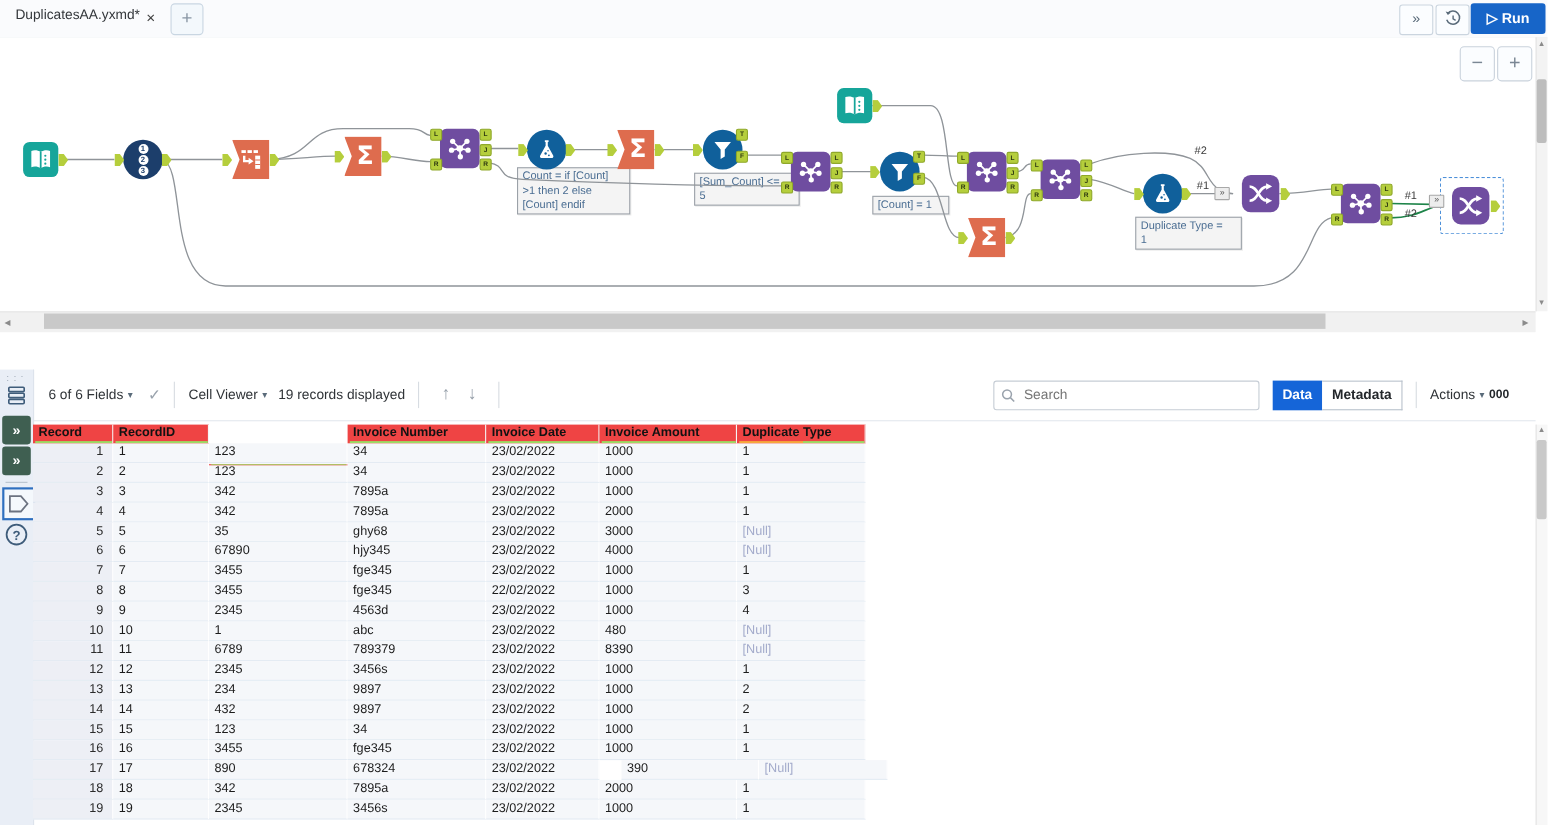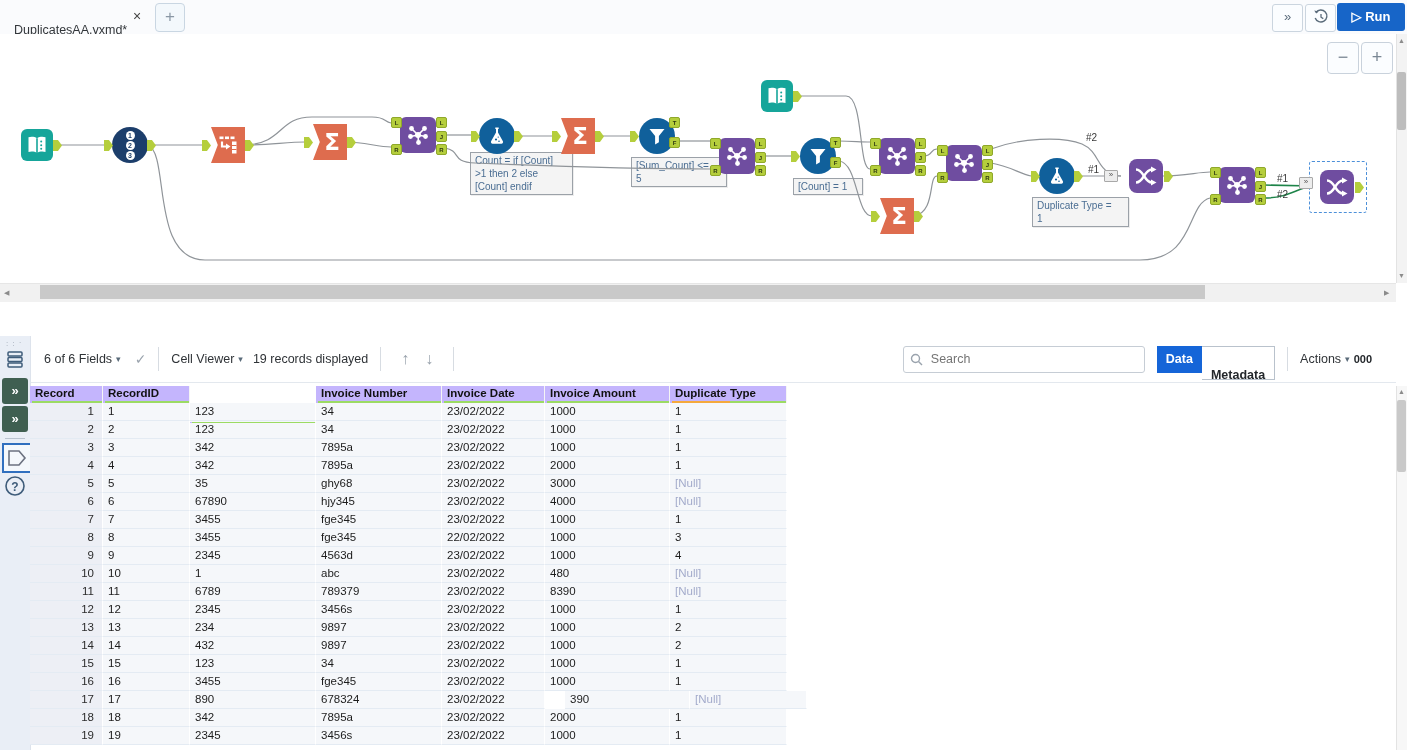--- a/index.html
+++ b/index.html
@@ -3,21 +3,21 @@
 <meta charset="utf-8">
 <style>
   html,body{margin:0;padding:0;background:#fff;}
   #app{position:relative;width:1407px;height:750px;overflow:hidden;
        font-family:"Liberation Sans",sans-serif;color:#222;background:#fff;
        -webkit-font-smoothing:antialiased;}
   .abs{position:absolute;}
   
   .tabbar{position:absolute;left:0;top:0;width:1407px;height:34px;background:#FAFBFD;
           border-bottom:1px solid #E2E7ED;}
-  .tab-title{position:absolute;left:14px;top:23px;font-size:12.5px;color:#33373B;}
+  .tab-title{position:absolute;left:14px;top:6px;font-size:12.5px;color:#33373B;}
   .tab-close{position:absolute;left:133px;top:8px;font-size:14px;color:#444;cursor:pointer;}
   .newtab{position:absolute;left:155px;top:3px;width:28px;height:27px;border:1px solid #C9D6E2;
           border-radius:4px;background:#F3F8FC;color:#8A97A5;font-size:17px;line-height:25px;text-align:center;}
   .chipbtn{position:absolute;top:4px;width:29px;height:26px;border:1px solid #CBD5DF;border-radius:3px;
            background:#FBFDFF;color:#5A6B7A;text-align:center;line-height:24px;font-size:13px;}
   .runbtn{position:absolute;left:1337px;top:3px;width:68px;height:28px;background:#1765C8;border-radius:3px;
           color:#fff;font-size:13px;font-weight:bold;text-align:center;line-height:28px;}
   
   .canvas{position:absolute;left:0;top:34px;width:1396px;height:249px;background:#FFFFFF;overflow:hidden;}
   .zoombtn{position:absolute;width:30px;height:30px;border:1px solid #C9D2DC;border-radius:4px;background:#FBFDFF;
@@ -58,35 +58,35 @@
   .tb-caret{font-size:9px;color:#5A6B7A;margin:0 4px;}
   .tb-div{width:1px;height:24px;background:#D7DCE2;margin:0 12px;}
   .tb-check{color:#9AA3AD;font-size:14px;margin-left:10px;}
   .tb-arrow{color:#98A1AB;font-size:16px;margin:0 8px;}
   .searchbox{display:flex;align-items:center;width:228px;height:25px;border:1px solid #C6CDD5;border-radius:3px;
              background:#fff;margin-left:auto;padding:0 6px;}
   .searchbox input{border:none;outline:none;font-size:12.5px;color:#333;width:190px;margin-left:6px;
                    font-family:"Liberation Sans",sans-serif;background:transparent;}
   .seg{display:flex;margin-left:12px;height:27px;}
   .seg-data{background:#1565D8;color:#fff;font-weight:bold;font-size:12.5px;padding:0 9px;line-height:27px;}
-  .seg-meta{background:#fff;color:#23272B;font-weight:bold;font-size:12.5px;padding:16px 9px;line-height:25px;
+  .seg-meta{background:#fff;color:#23272B;font-weight:bold;font-size:12.5px;padding:0 9px;line-height:25px;
             border:1px solid #B9C2CC;border-left:none;}
   .actions{display:flex;align-items:center;margin:0 10px 0 0;}
   .ellip{font-size:11px;font-weight:bold;color:#23272B;letter-spacing:0;margin-right:14px;}
   
   .strip{position:absolute;left:0;top:336px;width:30px;height:414px;background:#E9EEF6;border-right:1px solid #DDE3EC;}
   .grip{position:absolute;left:6px;top:3px;width:18px;height:3px;color:#9AA5B1;font-size:8px;line-height:3px;letter-spacing:1px;}
   .strip-ic{position:absolute;left:2px;width:26px;height:26px;display:flex;align-items:center;justify-content:center;}
   .green-sq{background:#3F5F51;border-radius:3px;color:#fff;font-size:13px;font-weight:bold;line-height:24px;}
   .strip-sep{position:absolute;left:5px;width:20px;height:1px;background:#B9C3CF;}
   .sel-ic{border:2px solid #2F6FBF;background:#F4F8FC;}
   
   .grid{position:absolute;left:30px;top:386px;z-index:1;}
   .g-hrow{display:flex;height:17px;}
-  .g-h{position:relative;background:#c4b5fd;font-size:11.5px;font-weight:bold;color:#121212;
+  .g-h{position:relative;background:#ef4444;font-size:11.5px;font-weight:bold;color:#121212;
        padding:1px 0 0 5px;box-sizing:border-box;border-right:1px solid #F5F5F5;white-space:nowrap;overflow:hidden;}
   .g-ul{position:absolute;left:2px;right:0;bottom:0;height:2px;background:#9CDB63;}
   .g-ul.orange{background:linear-gradient(to right,#F5A93C 0 58px,#9CDB63 58px);}
   .g-row{display:flex;height:18px;}
   .g-c{background:#F5F7FA;border-right:1px solid #FFFFFF;border-bottom:1px solid #E4EBF3;box-sizing:border-box;
        font-size:11.5px;color:#1C1C1C;padding:2px 0 0 5px;white-space:nowrap;overflow:hidden;}
   .g-c.num{background:#EDEFF5;text-align:right;padding-right:8px;padding-left:0;color:#2B2B2B;}
   .g-c.nullv{color:#A3ABCB;}
 </style>
 </head>

